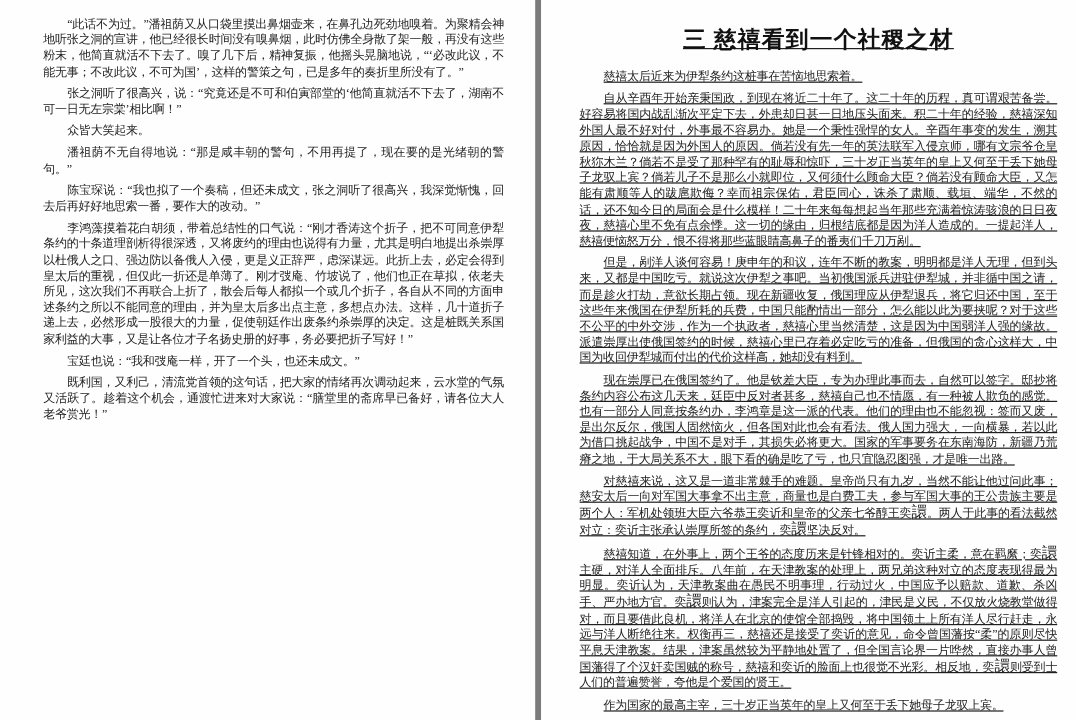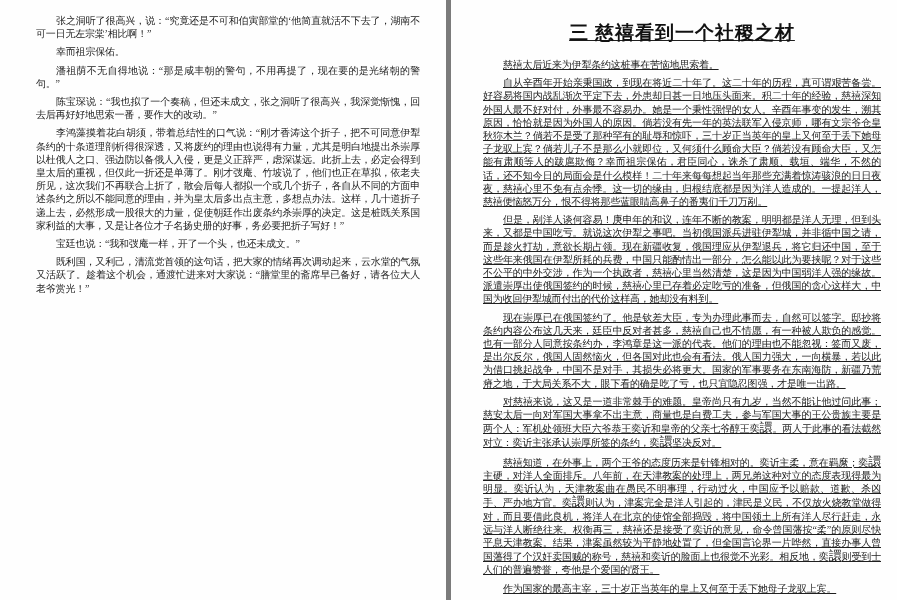--- a/index.html
+++ b/index.html
@@ -63,22 +63,23 @@
     line-height: 1;
     font-family: "DejaVu Sans", sans-serif;
   }
 </style>
 </head>
 <body>
 
 <div class="spread">
 
   <div class="page page-left">
+      <p class="para">“此话不为过。”潘祖荫又从口袋里摸出鼻烟壶来，在鼻孔边死劲地嗅着。为聚精会神地听张之洞的宣讲，他已经很长时间没有嗅鼻烟，此时仿佛全身散了架一般，再没有这些粉末，他简直就活不下去了。嗅了几下后，精神复振，他摇头晃脑地说，“‘必改此议，不能无事；不改此议，不可为国’，这样的警策之句，已是多年的奏折里所没有了。”</p>
       <p class="para">张之洞听了很高兴，说：“究竟还是不可和伯寅部堂的‘他简直就活不下去了，湖南不可一日无左宗棠’相比啊！”</p>
-      <p class="para">幸而祖宗保佑。</p>
+      <p class="para">众皆大笑起来。</p>
       <p class="para">潘祖荫不无自得地说：“那是咸丰朝的警句，不用再提了，现在要的是光绪朝的警句。”</p>
       <p class="para">陈宝琛说：“我也拟了一个奏稿，但还未成文，张之洞听了很高兴，我深觉惭愧，回去后再好好地思索一番，要作大的改动。”</p>
       <p class="para">李鸿藻摸着花白胡须，带着总结性的口气说：“刚才香涛这个折子，把不可同意伊犁条约的十条道理剖析得很深透，又将废约的理由也说得有力量，尤其是明白地提出杀崇厚以杜俄人之口、强边防以备俄人入侵，更是义正辞严，虑深谋远。此折上去，必定会得到皇太后的重视，但仅此一折还是单薄了。刚才弢庵、竹坡说了，他们也正在草拟，依老夫所见，这次我们不再联合上折了，散会后每人都拟一个或几个折子，各自从不同的方面申述条约之所以不能同意的理由，并为皇太后多出点主意，多想点办法。这样，几十道折子递上去，必然形成一股很大的力量，促使朝廷作出废条约杀崇厚的决定。这是桩既关系国家利益的大事，又是让各位才子名扬史册的好事，务必要把折子写好！”</p>
       <p class="para">宝廷也说：“我和弢庵一样，开了一个头，也还未成文。”</p>
       <p class="para">既利国，又利己，清流党首领的这句话，把大家的情绪再次调动起来，云水堂的气氛又活跃了。趁着这个机会，通渡忙进来对大家说：“膳堂里的斋席早已备好，请各位大人老爷赏光！”</p>
     </div>
 
   <div class="page-divider"></div>
 
   <div class="page page-right">

